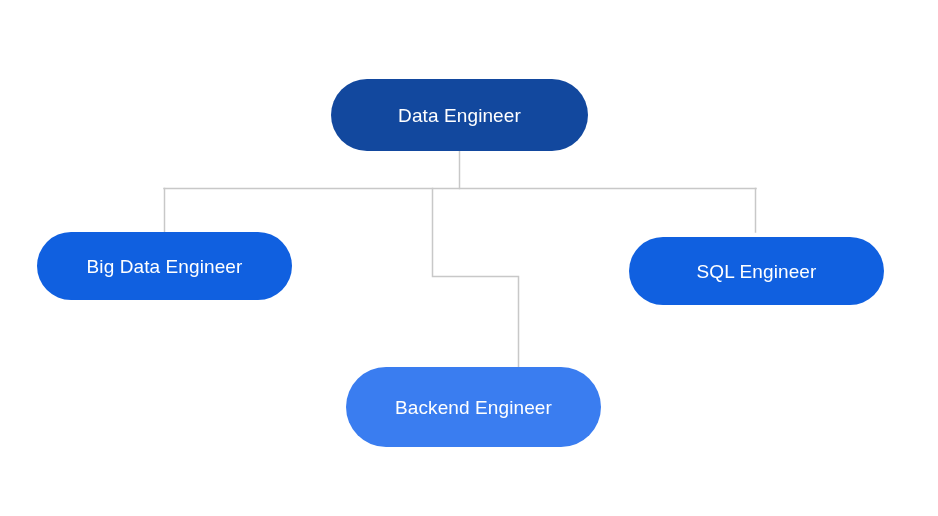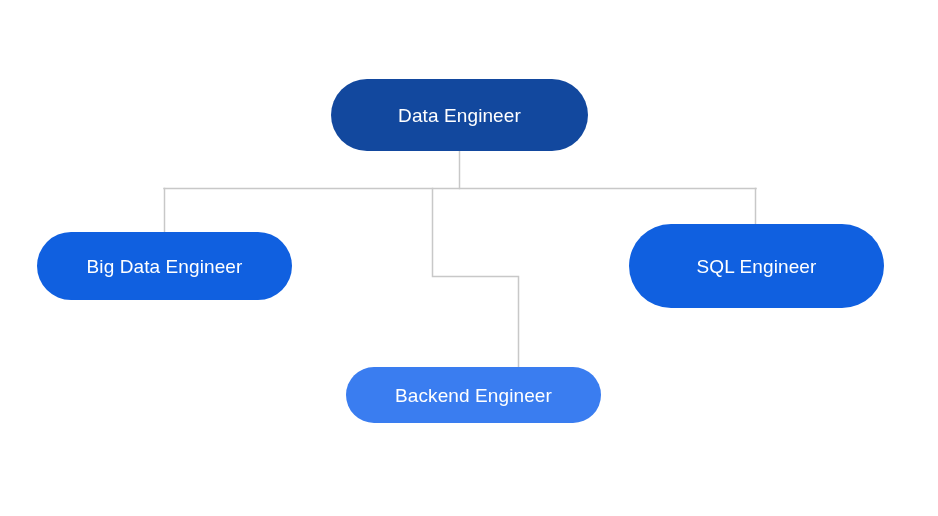--- a/index.html
+++ b/index.html
@@ -53,29 +53,29 @@
   }
   .node-left {
     left: 37px;
     top: 232px;
     width: 255px;
     height: 68px;
     text-align: center;
   }
   .node-right {
     left: 629px;
-    top: 224px;
+    top: 237px;
     width: 255px;
-    height: 84px;
+    height: 68px;
   }
   .node-bottom {
     left: 346px;
     top: 367px;
     width: 255px;
-    height: 56px;
+    height: 80px;
   }
 </style>
 </head>
 <body>
 
 <div id="diagram-canvas">
 
   <svg id="connector-layer" viewBox="0 0 938 516" width="938" height="516" aria-hidden="true">
     <g fill="none" stroke="#c8c8c8" stroke-width="1.5" stroke-linecap="square" stroke-linejoin="miter">
       <path d="M 459.5 151 L 459.5 188.5"></path>

